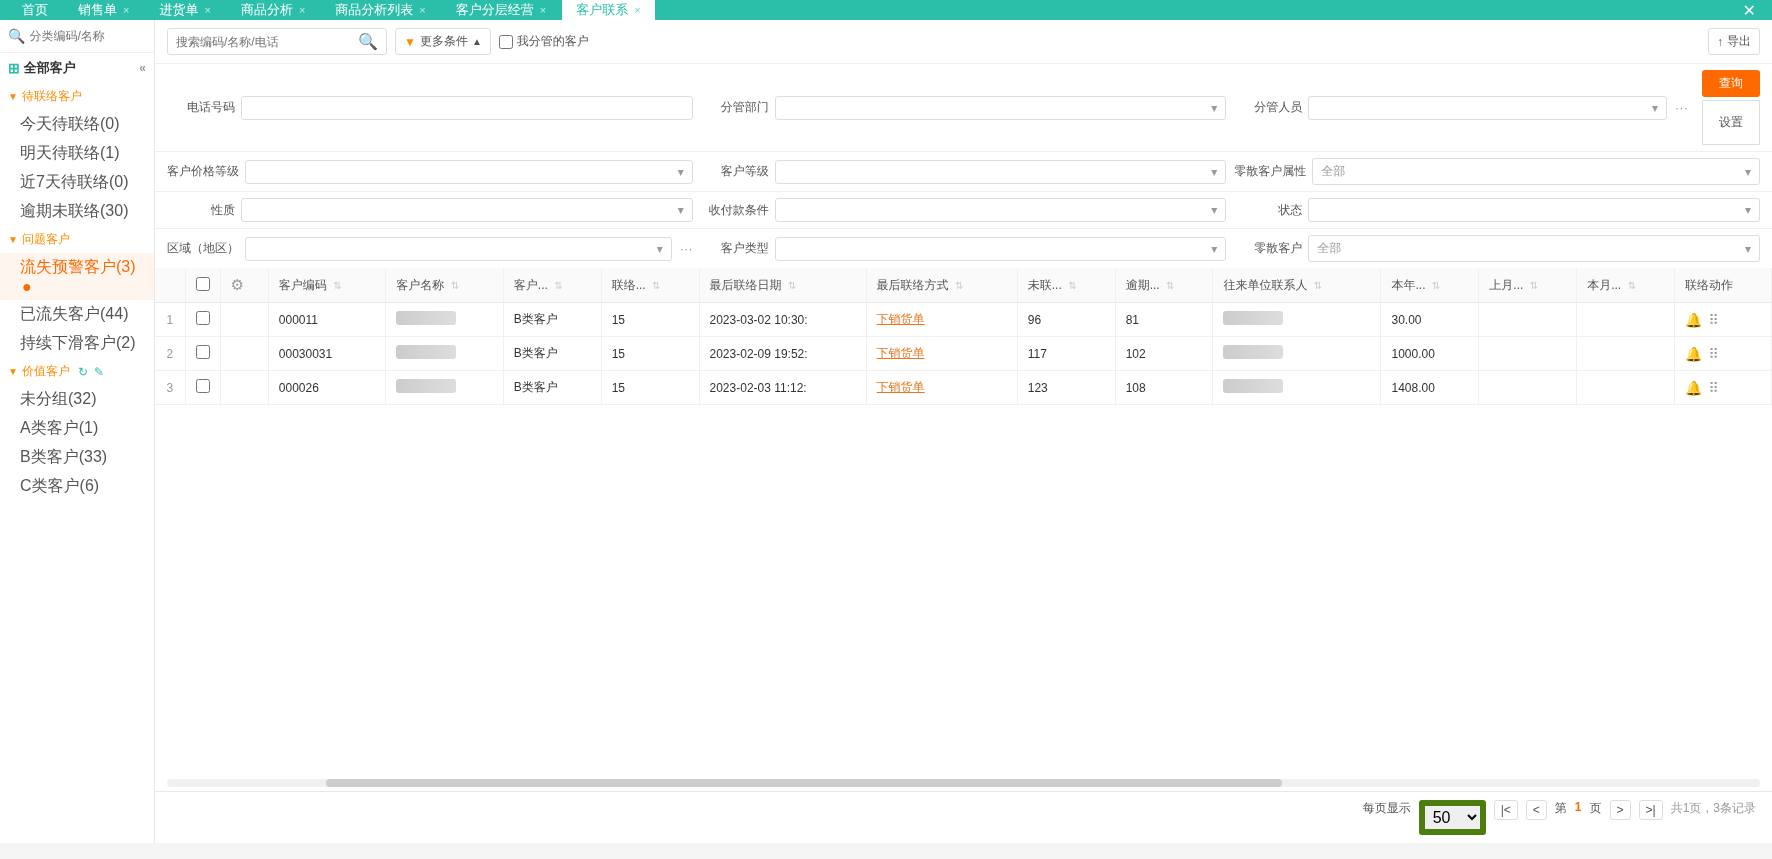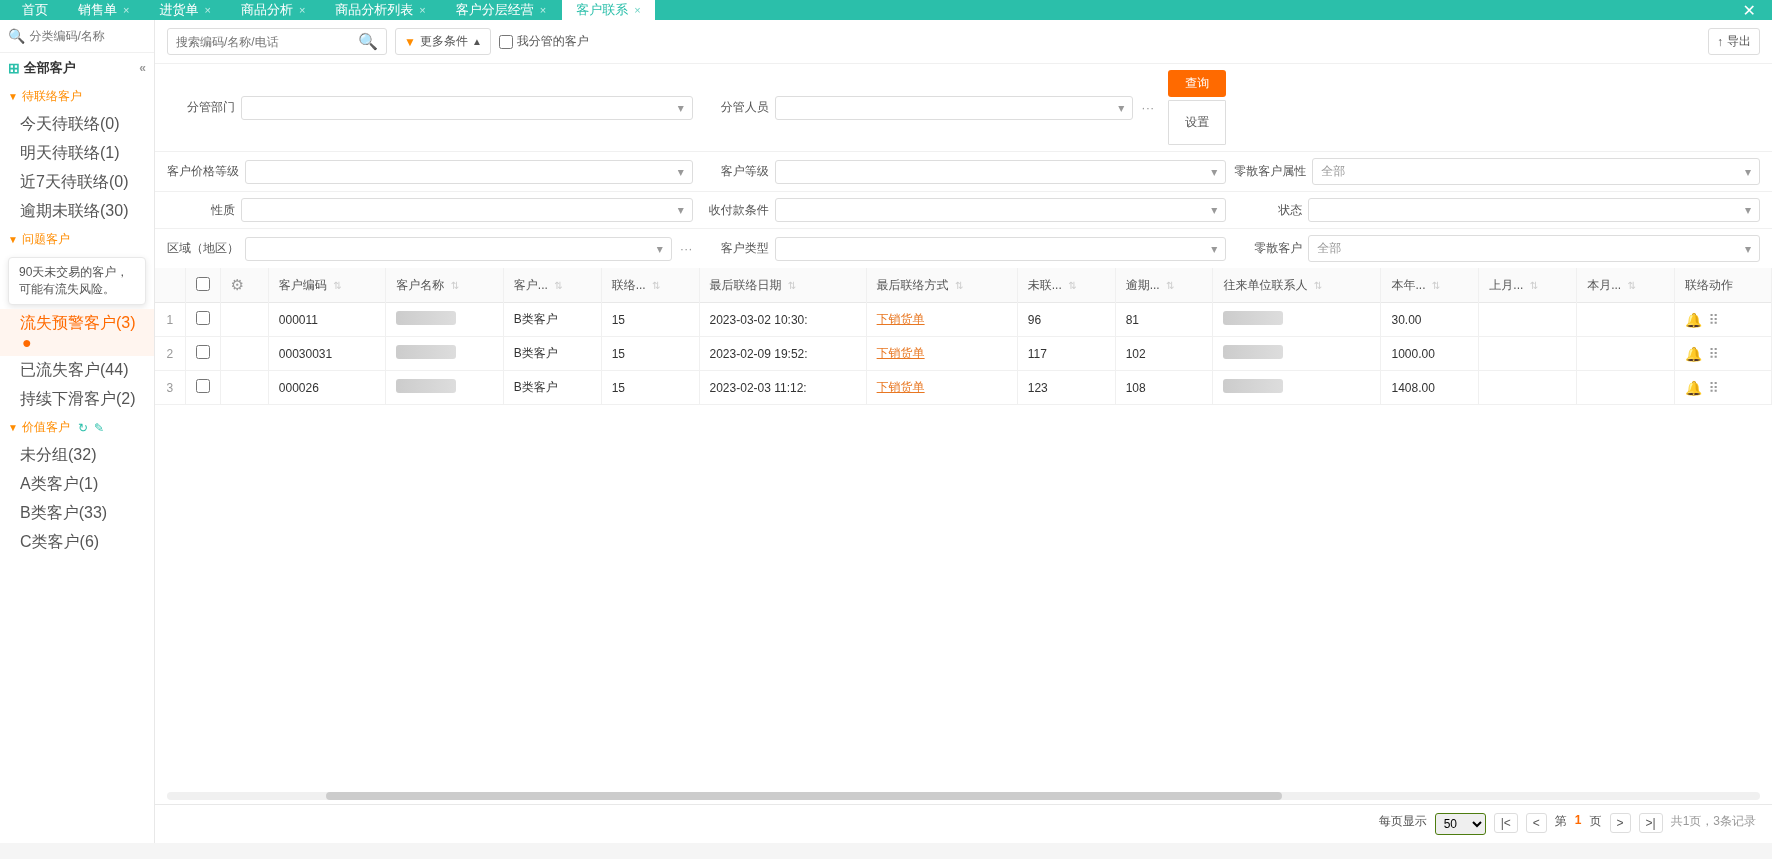--- a/index.html
+++ b/index.html
@@ -272,24 +272,24 @@
       align-items: flex-start;
       justify-content: flex-end;
       padding: 8px 16px;
       border-top: 1px solid #e8e8e8;
       gap: 8px;
       font-size: 12px;
       color: #555;
       background: #fff;
     }
     .page-size-select {
-      border: 1px solid #4d7c0f;
+      border: 6px solid #4d7c0f;
       border-radius: 3px;
       padding: 2px 4px;
-      font-size: 12px;
+      font-size: 16px;
       outline: none;
     }
     .page-nav-btn {
       padding: 2px 6px;
       border: 1px solid #ddd;
       border-radius: 3px;
       cursor: pointer;
       background: #fff;
       color: #555;
       font-size: 12px;
@@ -436,23 +436,20 @@
     <div class="sidebar-item">
       <span>近7天待联络(0)</span>
     </div>
     <div class="sidebar-item">
       <span>逾期未联络(30)</span>
     </div>
 
     <div class="sidebar-group-title">
       <span class="triangle">▼</span>
       <span>问题客户</span>
-    </div>
-    <div class="tooltip-box">
-      <span>90天未交易的客户，可能有流失风险。</span>
     </div>
     <div class="sidebar-item active">
       <span>流失预警客户(3)</span>
       <span style="color:#ff6a00; margin-left:2px;">●</span>
     </div>
     <div class="sidebar-item">
       <span>已流失客户(44)</span>
     </div>
     <div class="sidebar-item">
       <span>持续下滑客户(2)</span>
@@ -497,20 +494,24 @@
       <div class="export-btn">
         <span>↑</span>
         <span>导出</span>
       </div>
     </div>
 
     <div class="filter-section">
 
       <div class="filter-row-wrap">
         <div class="filter-cell">
+          <span class="filter-cell-label">电话号码</span>
+          <input class="filter-cell-input" value="" style="">
+        </div>
+        <div class="filter-cell">
           <span class="filter-cell-label">分管部门</span>
           <div class="filter-cell-control">
             <span></span>
             <span class="chevron">▾</span>
           </div>
         </div>
         <div class="filter-cell">
           <span class="filter-cell-label">分管人员</span>
           <div class="filter-cell-control">
             <span></span>

